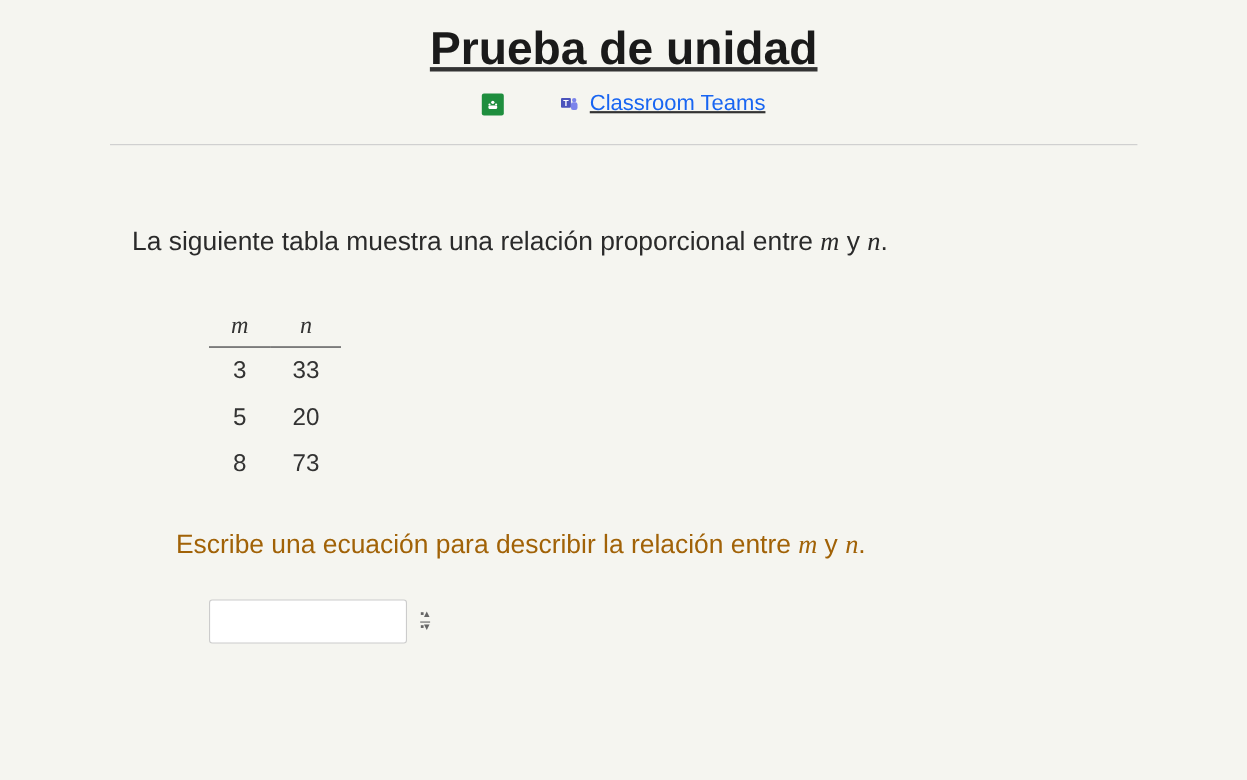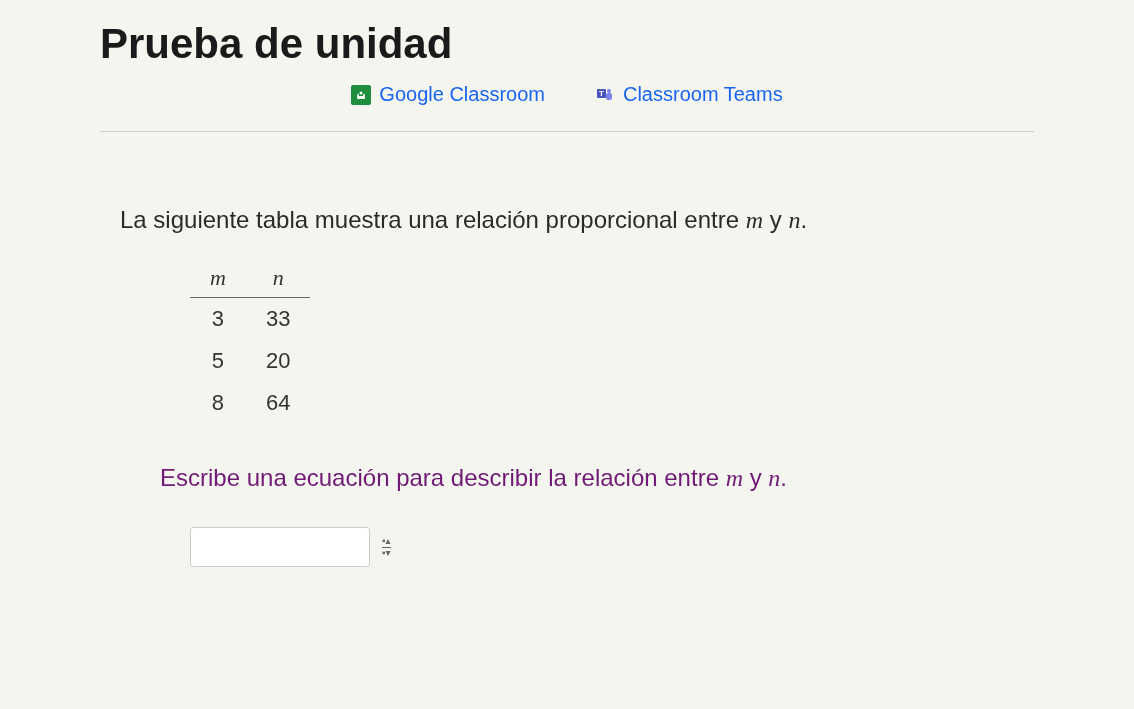--- a/index.html
+++ b/index.html
@@ -9,22 +9,23 @@
     }
     body {
       font-family: -apple-system, BlinkMacSystemFont, 'Segoe UI', Helvetica, Arial, sans-serif;
       background: #f5f5f0;
       width: 1134px;
       height: 709px;
       padding: 20px 100px;
       color: #333;
     }
     .header {
-      text-align: left;
+      text-align: center;
       margin-bottom: 30px;
+      text-decoration: underline;
     }
     .title {
       font-size: 42px;
       font-weight: 700;
       color: #1a1a1a;
       margin-bottom: 15px;
     }
     .share-links {
       display: flex;
       justify-content: center;
@@ -55,21 +56,21 @@
     }
     .teams-icon {
       color: #5059c9;
     }
     .content {
       padding: 40px 20px 20px 20px;
     }
     .prompt {
       font-size: 24px;
       color: #2a2a2a;
-      margin-bottom: 21px;
+      margin-bottom: 39px;
       line-height: 1.5;
     }
     .math-var {
       font-style: italic;
       font-family: 'Times New Roman', serif;
     }
     .data-table {
       margin-left: 70px;
       margin-bottom: 40px;
       border-collapse: collapse;
@@ -82,21 +83,21 @@
       padding: 6px 20px;
       border-bottom: 1px solid #666;
       text-align: center;
     }
     .data-table td {
       padding: 8px 20px;
       text-align: center;
     }
     .instruction {
       font-size: 24px;
-      color: #701a75;
+      color: #a16207;
       margin-left: 40px;
       margin-bottom: 35px;
     }
     .answer-row {
       display: flex;
       align-items: center;
       margin-left: 70px;
       gap: 12px;
     }
     .answer-input {
@@ -130,21 +131,20 @@
     <a class="share-link">
       <span class="icon-box gc-icon">
         <svg width="14" height="14" viewBox="0 0 14 14">
             <rect x="1" y="1" width="12" height="12" fill="#1e8e3e"></rect>
             <circle cx="7" cy="5" r="1.5" fill="#fff"></circle>
             <circle cx="4" cy="7" r="1" fill="#fff"></circle>
             <circle cx="10" cy="7" r="1" fill="#fff"></circle>
             <rect x="3" y="8" width="8" height="3" fill="#fff" rx="1"></rect>
           </svg>
       </span>
-      <span>Google Classroom</span>
     </a>
     <a class="share-link">
       <span class="icon-box teams-icon">
         <svg width="18" height="18" viewBox="0 0 18 18">
             <rect x="1" y="3" width="9" height="9" rx="1" fill="#4b53bc"></rect>
             <text x="5.5" y="10" font-size="8" fill="#fff" text-anchor="middle" font-family="Arial" font-weight="bold">T</text>
             <circle cx="13" cy="5" r="2" fill="#7b83eb"></circle>
             <rect x="10" y="7" width="6" height="7" rx="2" fill="#7b83eb"></rect>
           </svg>
       </span>
@@ -169,21 +169,21 @@
       <tr>
         <td>3</td>
         <td>33</td>
       </tr>
       <tr>
         <td>5</td>
         <td>20</td>
       </tr>
       <tr>
         <td>8</td>
-        <td>64</td>
+        <td>73</td>
       </tr>
     </tbody>
   </table>
 
   <p class="instruction">
     <span>Escribe una ecuación para describir la relación entre </span><span class="math-var">m</span><span> y </span><span class="math-var">n</span><span>.</span>
   </p>
 
   <div class="answer-row">
     <input type="text" class="answer-input" value="" style="">

